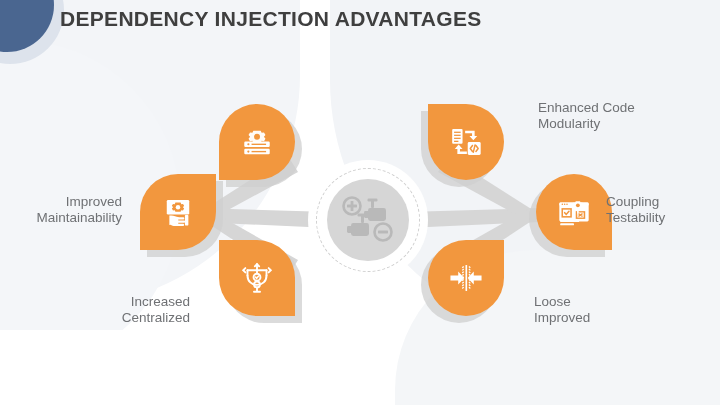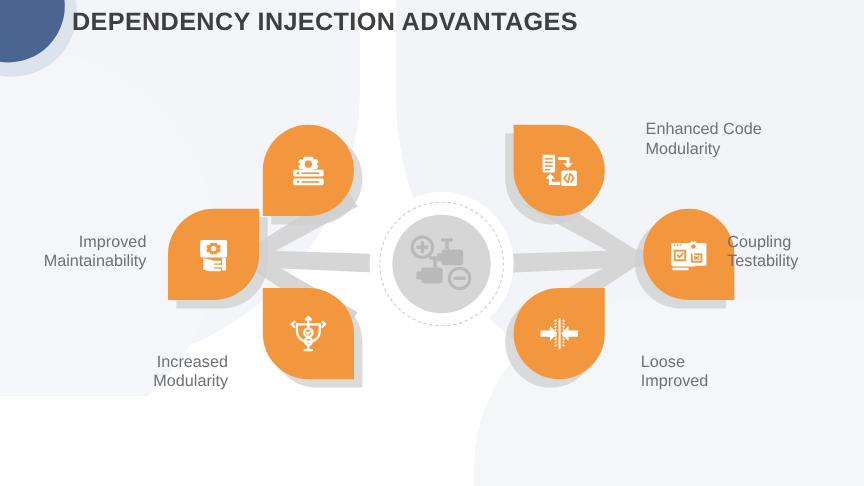--- a/index.html
+++ b/index.html
@@ -358,21 +358,21 @@
         </g>
       </svg>
     </div>
   </div>
 
 
   <div class="label right-align" style="left:10px; top:194px; width:112px;">Improved
 Maintainability</div>
 
   <div class="label right-align" style="left:58px; top:294px; width:132px;">Increased
-Modularity</div>
+Centralized</div>
 
   <div class="label left-align" style="left:538px; top:100px; width:170px;">Enhanced Code
 Modularity</div>
 
   <div class="label left-align" style="left:606px; top:194px; width:110px;">Coupling
 Testability</div>
 
   <div class="label left-align" style="left:534px; top:294px; width:140px;">Loose
 Improved</div>
 

